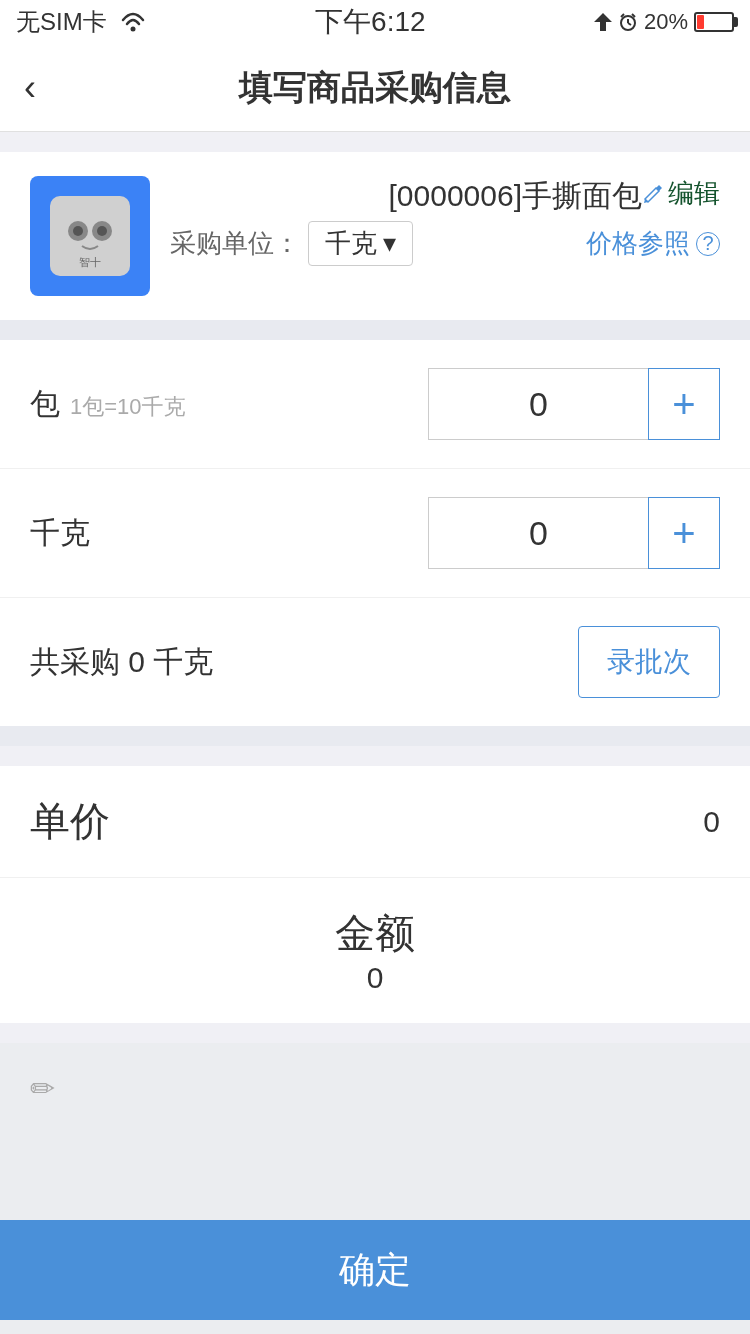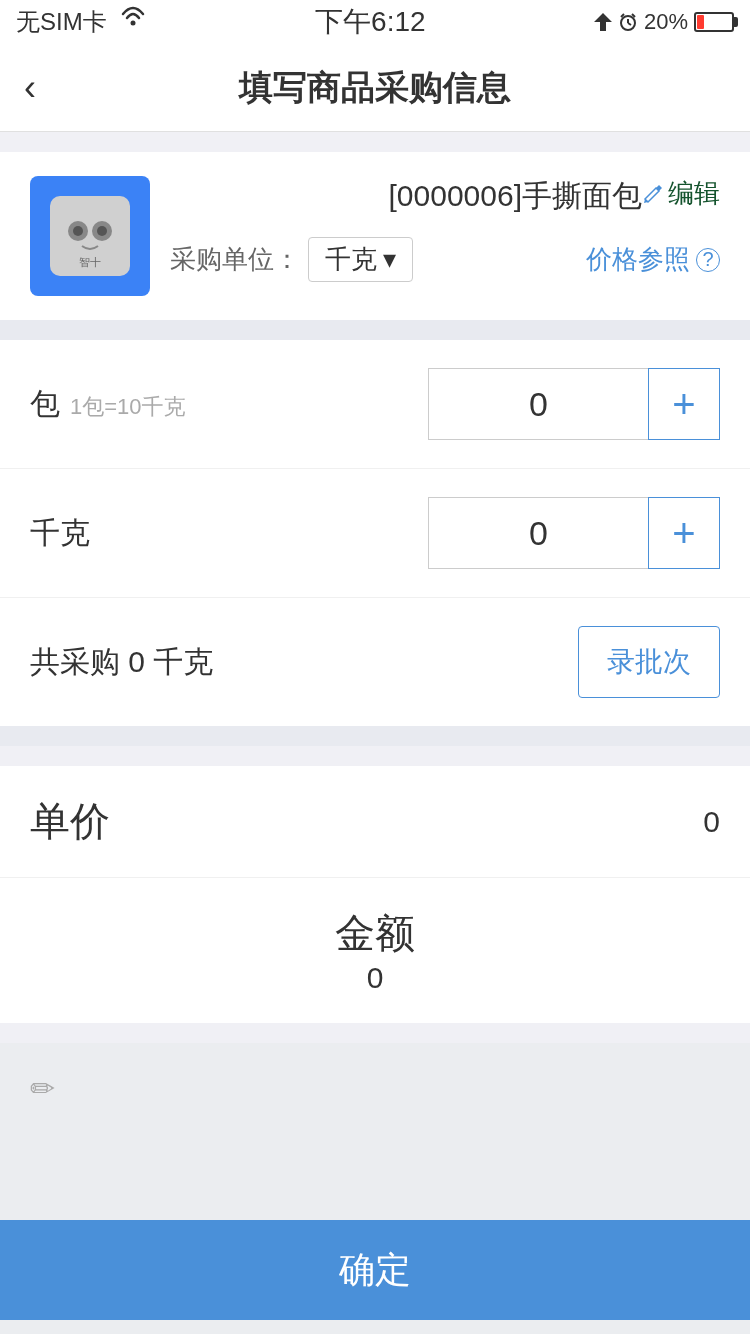--- a/index.html
+++ b/index.html
@@ -19,21 +19,21 @@
       width: 750px;
       height: 44px;
       background: #fff;
       display: flex;
       align-items: center;
       justify-content: space-between;
       padding: 0 16px;
       font-size: 24px;
       color: #333;
     }
-    .status-left { display: flex; gap: 12px; }
+    .status-left { display: flex; align-items: center; gap: 12px; }
     .status-center { font-size: 28px; font-weight: 500; }
     .status-right { display: flex; align-items: center; gap: 6px; font-size: 22px; }
     .battery-icon {
       display: inline-block;
       width: 40px;
       height: 20px;
       border: 2px solid #333;
       border-radius: 3px;
       position: relative;
       vertical-align: middle;
@@ -117,21 +117,21 @@
     }
     .edit-btn {
       font-size: 26px;
       color: #14532d;
       cursor: pointer;
       display: flex;
       align-items: center;
       gap: 4px;
     }
     .unit-row {
-      margin-top: 20px;
+      margin-top: 4px;
       display: flex;
       align-items: center;
       justify-content: space-between;
     }
     .unit-label {
       font-size: 26px;
       color: #666;
     }
     .unit-select {
       border: 1px solid #ccc;

